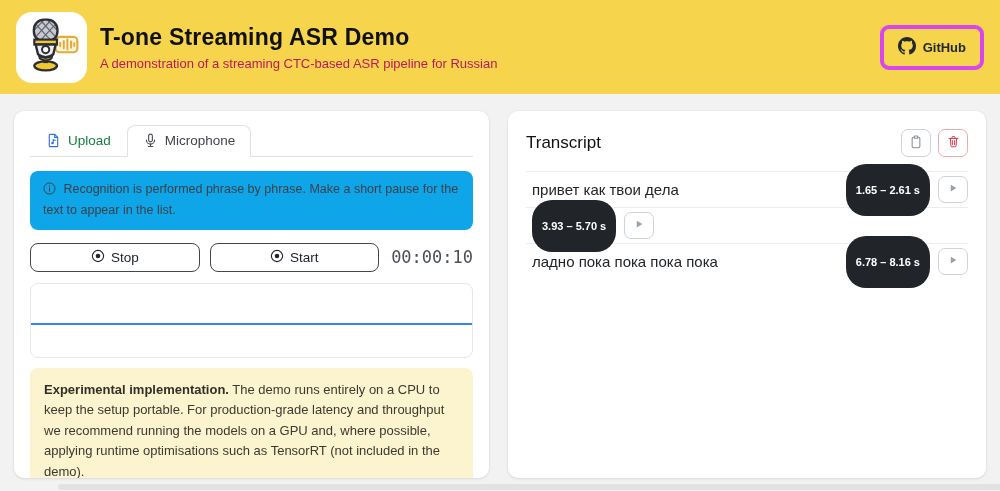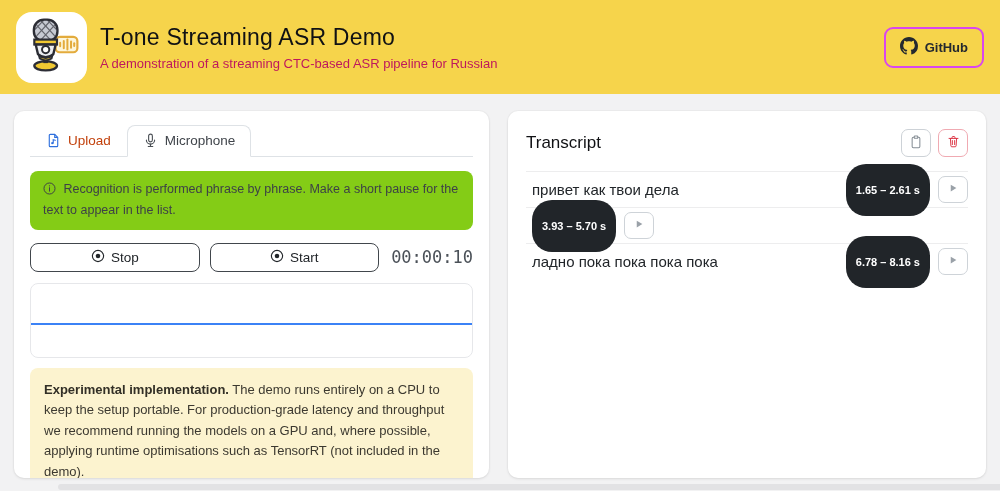--- a/index.html
+++ b/index.html
@@ -21,25 +21,25 @@
     padding: 0 16px;
   }
   .brand { display: flex; align-items: center; gap: 13px; }
   .logo {
     width: 71px; height: 71px;
     background: #ffffff;
     border-radius: 16px;
     display: flex; align-items: center; justify-content: center;
     flex: 0 0 auto;
   }
-  .brand-title { font-size: 23px; font-weight: 400; color: #101114; letter-spacing: .2px; }
+  .brand-title { font-size: 23px; font-weight: 700; color: #101114; letter-spacing: .2px; }
   .brand-sub { font-size: 13px; color: #be185d; margin-top: 5px; }
   .gh-btn {
     display: flex; align-items: center; gap: 7px;
-    border: 2px solid #d946ef;
+    border: 4px solid #d946ef;
     border-radius: 9px;
     padding: 8px 14px;
     font-size: 13px; font-weight: 600; color: #24292f;
     background: transparent;
     cursor: pointer;
   }
 
   
   .content { display: flex; gap: 19px; padding: 17px 14px 0 14px; }
   .card {
@@ -57,31 +57,31 @@
   .tabs { display: flex; border-bottom: 1px solid #dee2e6; margin-bottom: 14px; }
   .tab {
     display: flex; align-items: center; gap: 7px;
     padding: 7px 15px 8px 15px;
     font-size: 13.5px;
     cursor: pointer;
     margin-bottom: -1px;
     border: 1px solid transparent;
     border-radius: 8px 8px 0 0;
   }
-  .tab-upload { color: #c2410c; }
+  .tab-upload { color: #15803d; }
   .tab-active {
     color: #40454b;
     background: #fff;
     border-color: #dee2e6 #dee2e6 #ffffff #dee2e6;
   }
   .tab svg { display: block; }
 
   
   .alert-info {
-    background: #84cc16;
+    background: #0ea5e9;
     border-radius: 8px;
     padding: 9px 13px;
     font-size: 12.5px;
     line-height: 1.55;
     color: #3d4147;
     margin-bottom: 13px;
   }
   .alert-info .icon-inline { vertical-align: -2px; margin-right: 4px; }
 
   

